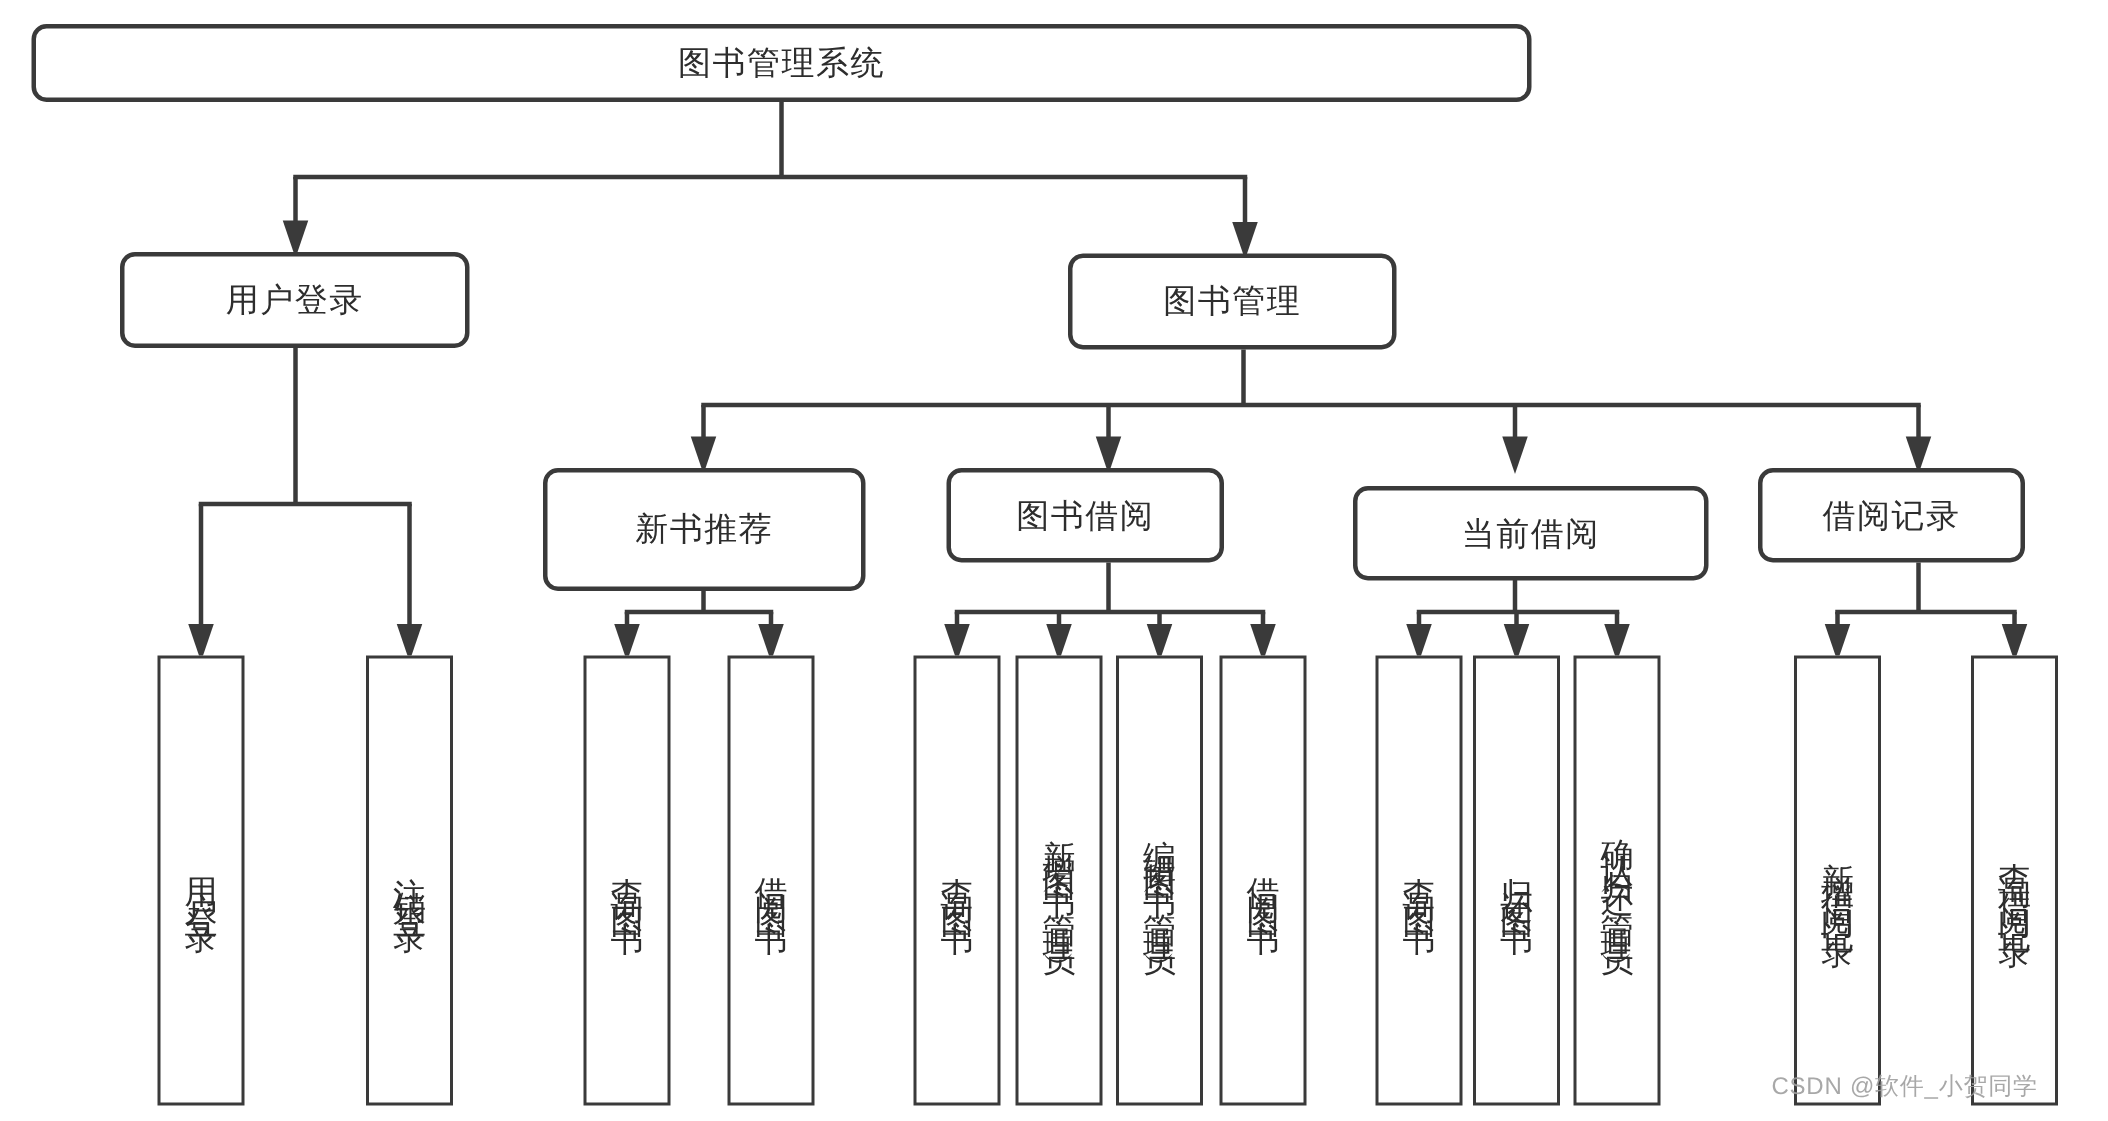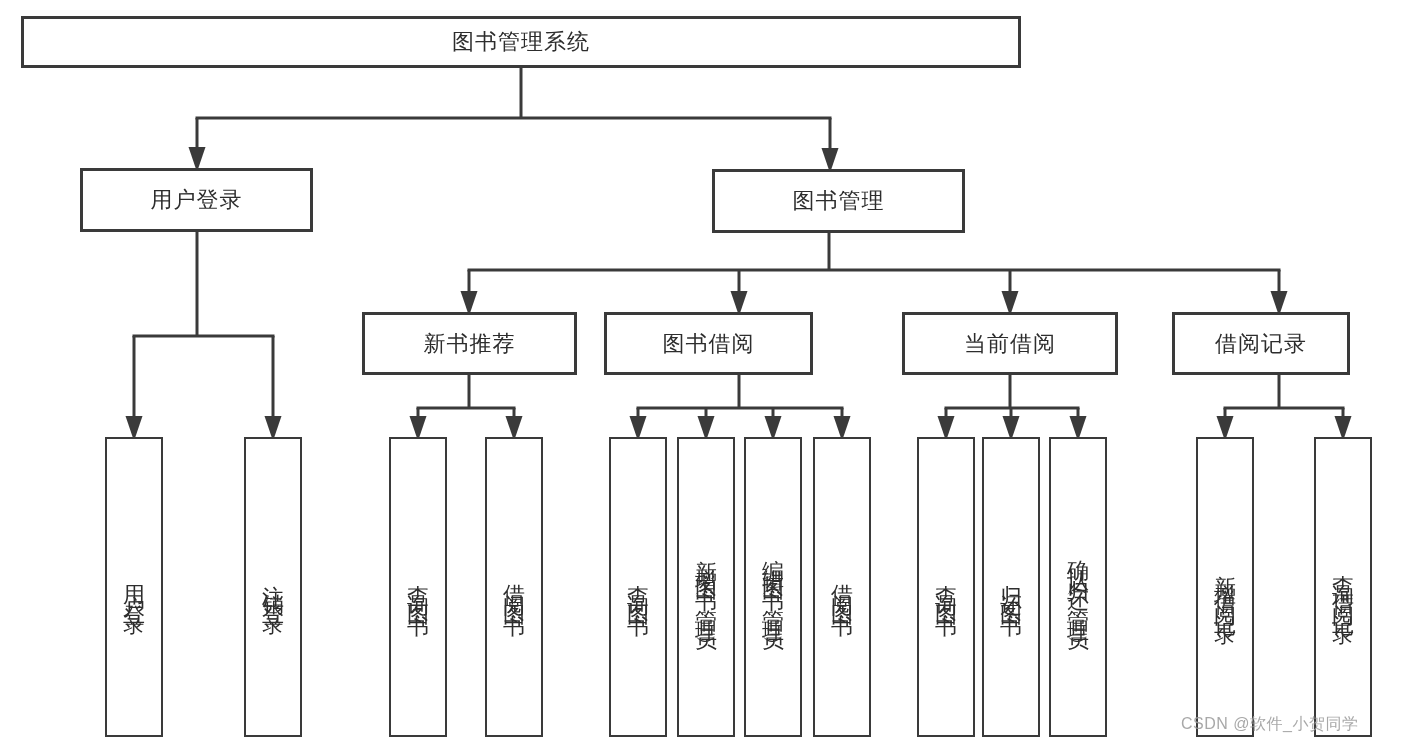--- a/index.html
+++ b/index.html
@@ -23,20 +23,21 @@
     box-sizing: border-box;
     display: flex;
     align-items: center;
     justify-content: center;
     z-index: 2;
   }
   .hbox {
     font-size: 22px;
     letter-spacing: 1px;
     color: #2d2d2d;
+    border-radius: 10px;
   }
   .vleaf {
     border-width: 2.5px;
   }
   .vleaf > span {
     writing-mode: vertical-rl;
     text-orientation: mixed;
     font-size: 22px;
     line-height: 1;
     letter-spacing: 10px;
@@ -107,25 +108,25 @@
     <polygon points="1069.5,416 1086.5,416 1078,441" fill="#3a3a3a"></polygon>
     <line x1="1225" y1="408" x2="1225" y2="423" stroke="#3a3a3a" stroke-width="3"></line>
     <polygon points="1216.5,416 1233.5,416 1225,441" fill="#3a3a3a"></polygon>
     <line x1="1343" y1="408" x2="1343" y2="423" stroke="#3a3a3a" stroke-width="3"></line>
     <polygon points="1334.5,416 1351.5,416 1343,441" fill="#3a3a3a"></polygon>
   </svg>
 
 <div class="box hbox" style="left:21px; top:16px; width:1000px; height:52px;">图书管理系统</div>
 
 <div class="box hbox" style="left:80px; top:168px; width:233px; height:64px;">用户登录</div>
-<div class="box hbox" style="left:712px; top:169px; width:253px; height:64px;">图书管理</div>
+<div class="box hbox" style="left:712px; top:169px; width:219px; height:64px;">图书管理</div>
 
-<div class="box hbox" style="left:362px; top:312px; width:215px; height:63px;">新书推荐</div>
-<div class="box hbox" style="left:604px; top:312px; width:209px; height:63px;">图书借阅</div>
-<div class="box hbox" style="left:902px; top:312px; width:216px; height:63px;">当前借阅</div>
+<div class="box hbox" style="left:362px; top:312px; width:215px; height:82px;">新书推荐</div>
+<div class="box hbox" style="left:631px; top:312px; width:185px; height:63px;">图书借阅</div>
+<div class="box hbox" style="left:902px; top:324px; width:237px; height:63px;">当前借阅</div>
 <div class="box hbox" style="left:1172px; top:312px; width:178px; height:63px;">借阅记录</div>
 
 <div class="box vleaf" style="left:105px; top:437px; width:58px; height:300px;">
   <span>用户登录</span>
 </div>
 <div class="box vleaf" style="left:244px; top:437px; width:58px; height:300px;">
   <span>注销登录</span>
 </div>
 
 <div class="box vleaf" style="left:389px; top:437px; width:58px; height:300px;">

